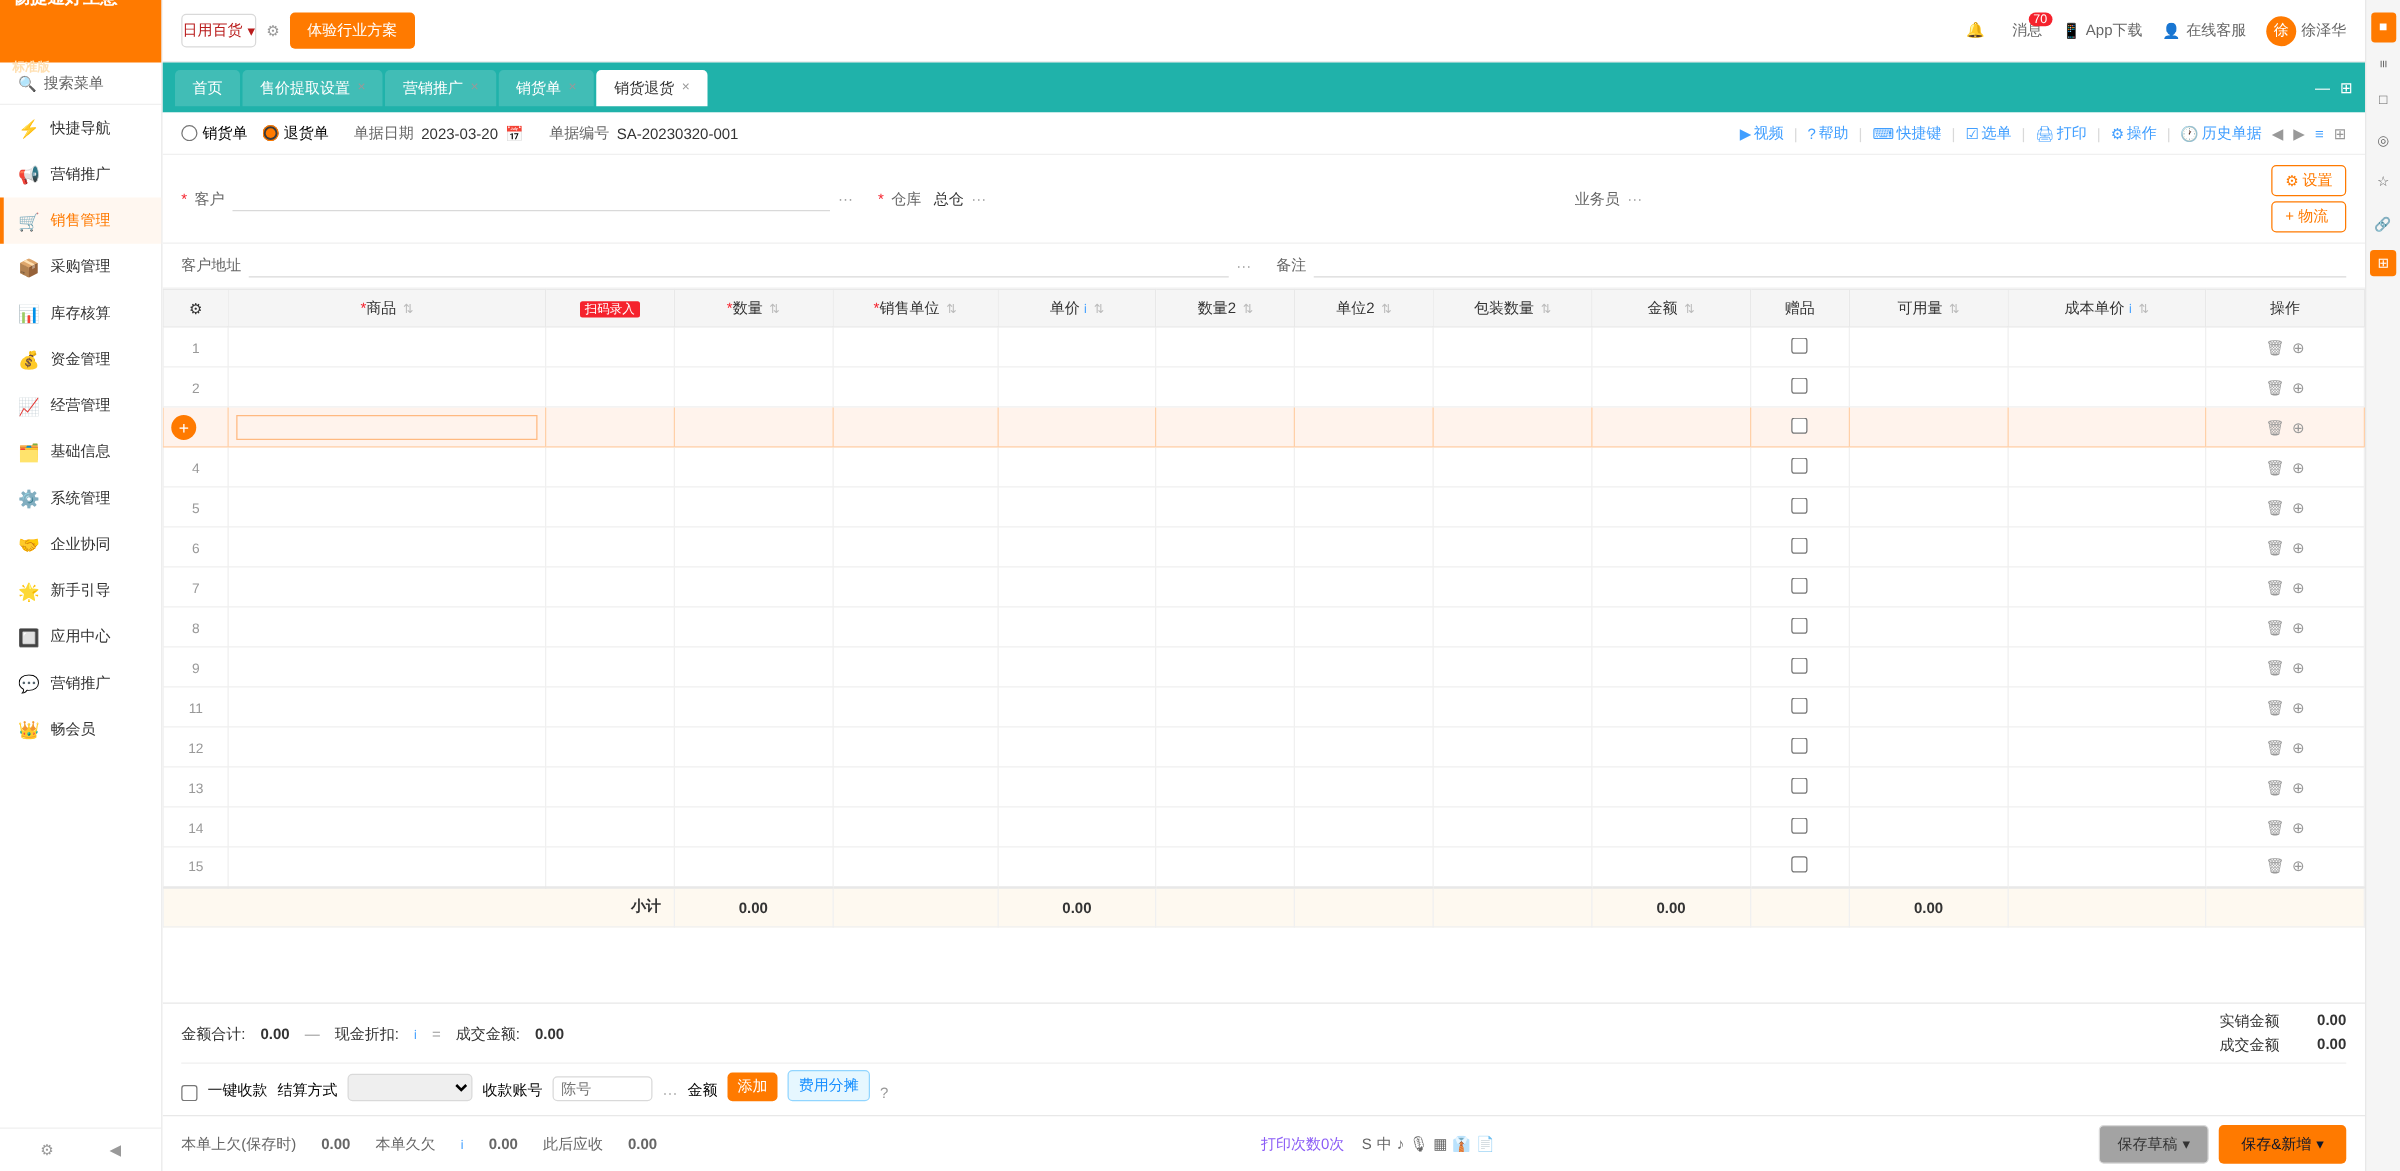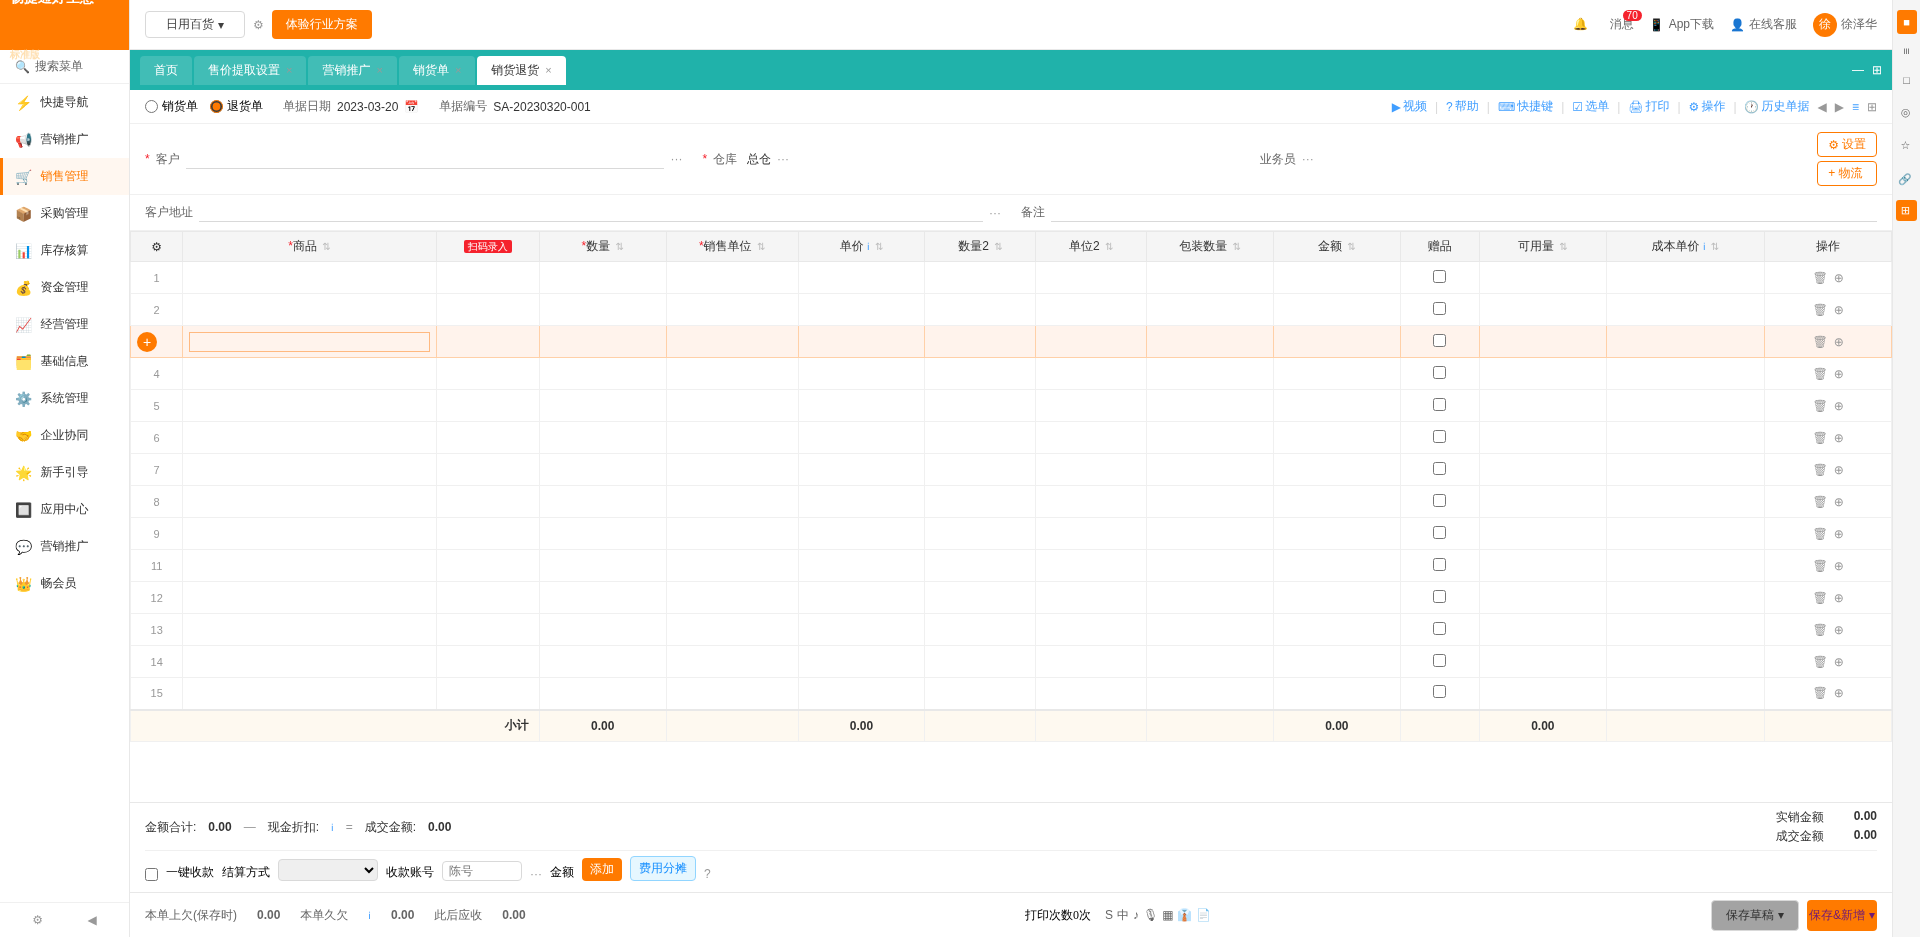--- a/index.html
+++ b/index.html
@@ -38,21 +38,21 @@
     
     .main { flex: 1; display: flex; flex-direction: column; height: 937px; overflow: hidden; }
 
     
     .topbar {
       height: 50px; background: #fff; display: flex; align-items: center; justify-content: space-between;
       padding: 0 15px; border-bottom: 1px solid #e8e8e8; flex-shrink: 0;
     }
     .topbar-left { display: flex; align-items: center; gap: 8px; }
     .topbar-select {
-      border: 1px solid #d9d9d9; border-radius: 4px; padding: 4px 20px; color: #404040;
+      border: 1px solid #d9d9d9; border-radius: 4px; padding: 4px 0; color: #b91c1c;
       display: flex; align-items: center; gap: 4px; cursor: pointer;
     }
     .topbar-btn-orange {
       background: #ff7a00; color: #fff; border: none; border-radius: 4px; padding: 6px 14px; cursor: pointer;
     }
     .topbar-right { display: flex; align-items: center; gap: 16px; color: #666; }
     .topbar-right .notification { position: relative; cursor: pointer; }
     .notif-badge {
       position: absolute; top: -6px; right: -8px; background: #f5222d; color: #fff;
       border-radius: 9px; font-size: 10px; padding: 0 4px; min-width: 16px; text-align: center;
@@ -156,21 +156,21 @@
     }
     .bottom-bar-left { display: flex; gap: 20px; color: #666; align-items: center; }
     .bottom-bar-center { display: flex; gap: 4px; align-items: center; }
     .bottom-center-icon { color: #666; cursor: pointer; }
     .bottom-bar-right { display: flex; gap: 8px; }
     .btn-save-draft {
       border: 1px solid #d9d9d9; background: #a3a3a3; color: #333; padding: 6px 14px;
       border-radius: 4px; cursor: pointer; display: flex; align-items: center; gap: 4px;
     }
     .btn-save-new {
-      background: #ff7a00; color: #701a75; border: none; padding: 6px 2px;
+      background: #ff7a00; color: #0f172a; border: none; padding: 6px 18px;
       border-radius: 4px; cursor: pointer; display: flex; align-items: center; gap: 4px;
     }
 
     
     .right-panel {
       width: 28px; background: #f5f5f5; border-left: 1px solid #e8e8e8; display: flex; flex-direction: column;
       align-items: center; padding: 10px 0; gap: 8px; flex-shrink: 0;
     }
     .right-panel-btn {
       writing-mode: vertical-rl; color: #666; cursor: pointer; padding: 6px 4px;
@@ -836,21 +836,21 @@
       <div class="bottom-bar-left">
         <span>本单上欠(保存时)</span>
         <span style="font-weight:bold;">0.00</span>
         <span>本单久欠</span>
         <span style="color:#409eff;font-size:10px;">ℹ</span>
         <span style="font-weight:bold;">0.00</span>
         <span>此后应收</span>
         <span style="font-weight:bold;">0.00</span>
       </div>
       <div class="bottom-bar-center">
-        <span style="color:#000000;margin-right:10px;font-family:Liberation Serif, serif;">打印次数0次</span>
+        <span style="color:#8b5cf6;margin-right:10px;">打印次数0次</span>
         <span class="bottom-center-icon">S</span>
         <span class="bottom-center-icon">中</span>
         <span class="bottom-center-icon">♪</span>
         <span class="bottom-center-icon">🎙</span>
         <span class="bottom-center-icon">▦</span>
         <span class="bottom-center-icon">👔</span>
         <span class="bottom-center-icon">📄</span>
       </div>
       <div class="bottom-bar-right">
         <button class="btn-save-draft">

